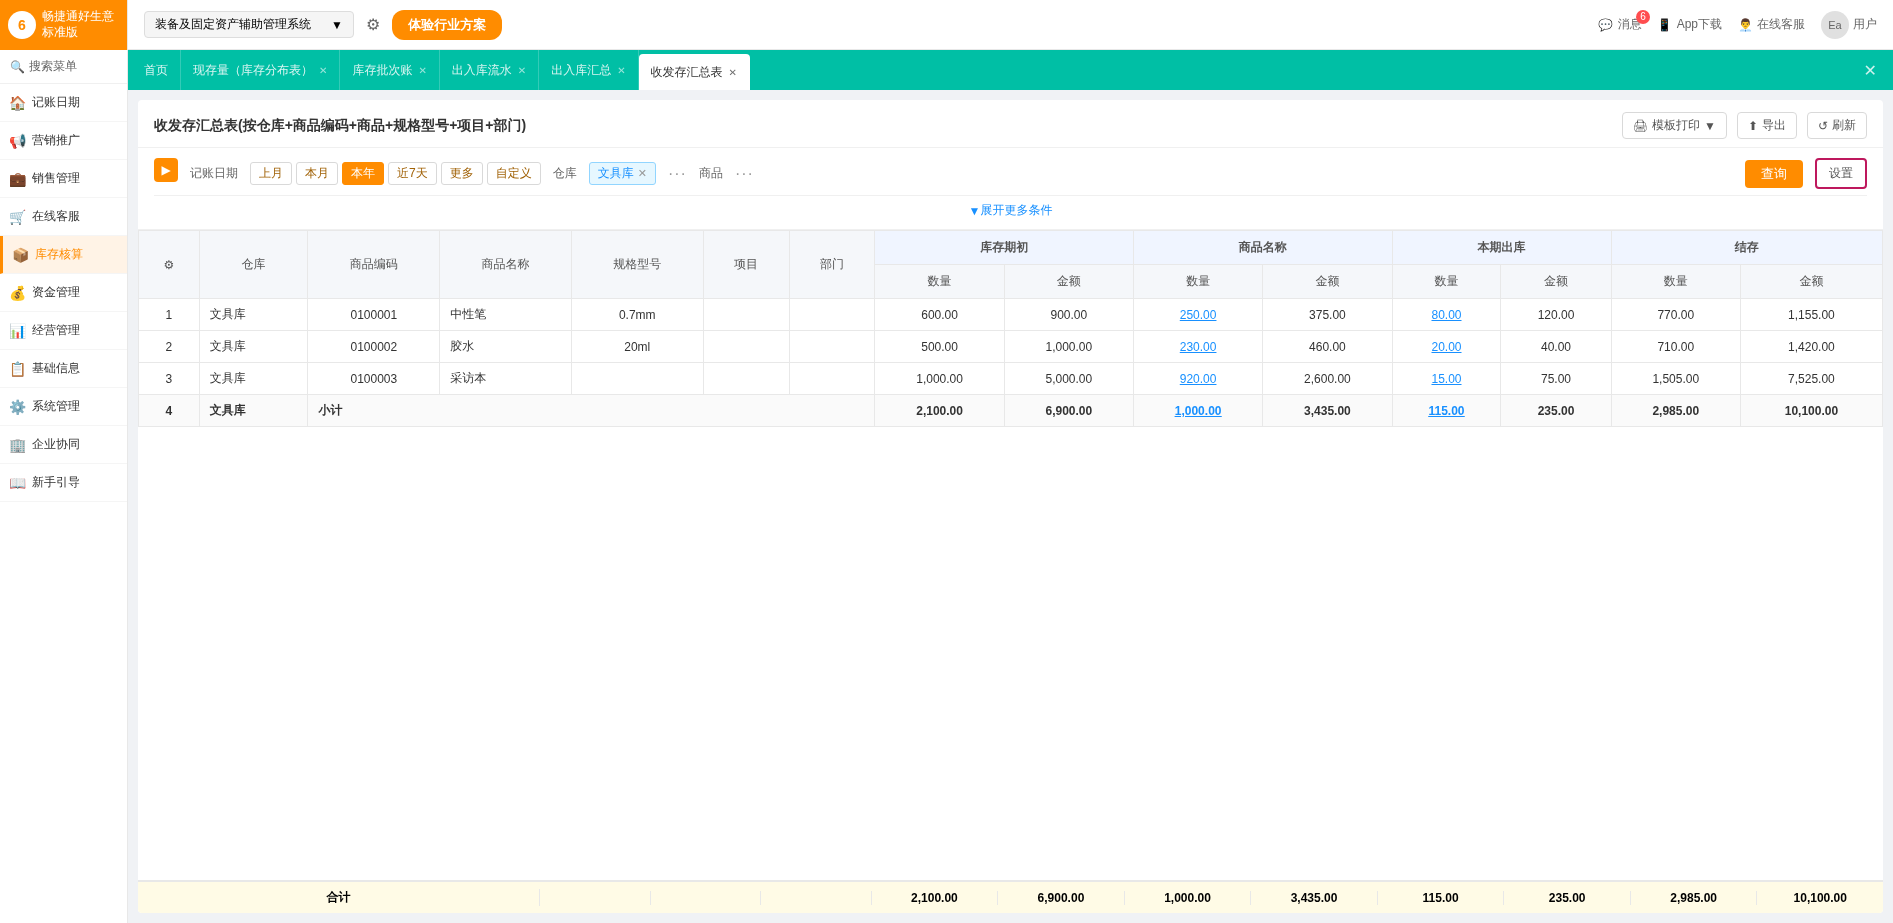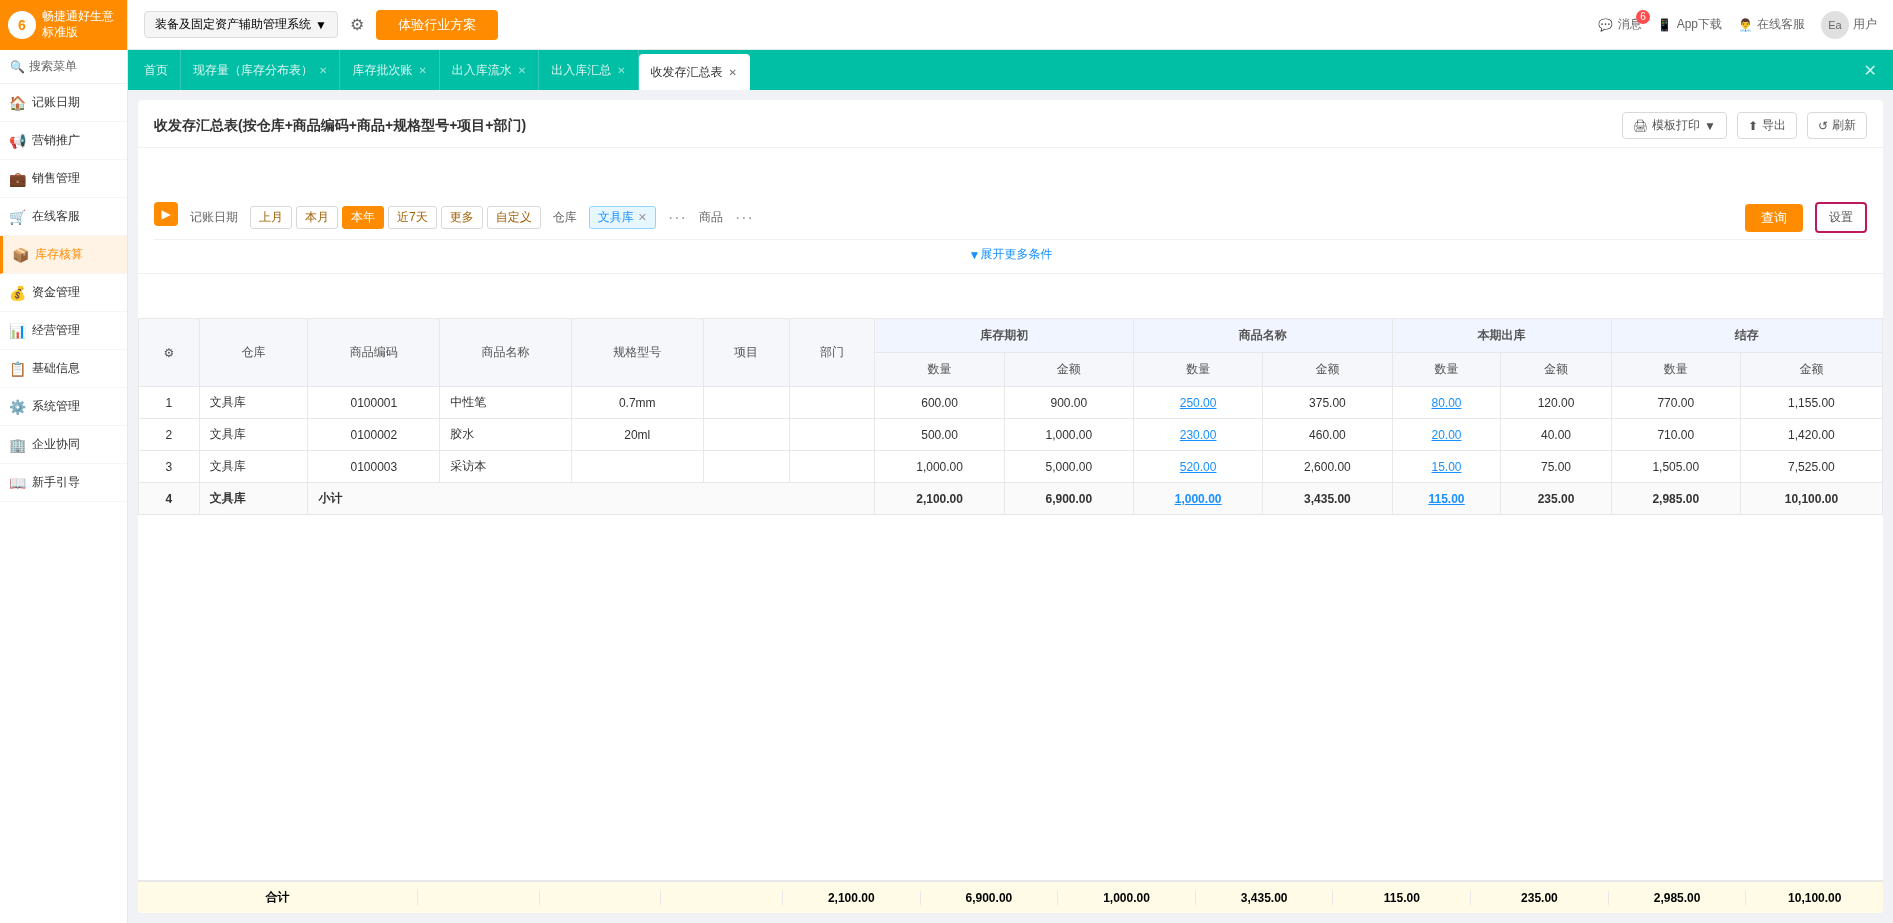--- a/index.html
+++ b/index.html
@@ -14,39 +14,39 @@
     .sidebar-item { display: flex; align-items: center; gap: 6px; padding: 10px 10px; cursor: pointer; color: #333; font-size: 13px; border-bottom: 1px solid #f5f5f5; }
     .sidebar-item.active { background: #fff3e6; color: #ff8c00; border-left: 3px solid #ff8c00; }
     .sidebar-item .icon { width: 16px; height: 16px; display: flex; align-items: center; justify-content: center; font-size: 14px; flex-shrink: 0; }
     .sidebar-label { font-size: 12px; }
 
     
     .main { flex: 1; display: flex; flex-direction: column; overflow: hidden; }
 
     
     .topbar { height: 50px; background: #fff; display: flex; align-items: center; padding: 0 16px; border-bottom: 1px solid #e8e8e8; gap: 12px; flex-shrink: 0; }
-    .topbar-system { display: flex; align-items: center; gap: 4px; background: #f5f5f5; border: 1px solid #ddd; border-radius: 4px; padding: 4px 10px; font-size: 12px; cursor: pointer; }
-    .topbar-trial-btn { background: #ff8c00; color: #fff; border: none; border-radius: 4px; padding: 6px 22px; font-size: 13px; cursor: pointer; }
+    .topbar-system { display: flex; align-items: center; gap: 20px; background: #f5f5f5; border: 1px solid #ddd; border-radius: 4px; padding: 4px 10px; font-size: 12px; cursor: pointer; }
+    .topbar-trial-btn { background: #ff8c00; color: #fff; border: none; border-radius: 12px; padding: 6px 16px; font-size: 13px; cursor: pointer; font-weight: bold; }
     .topbar-actions { display: flex; align-items: center; gap: 16px; color: #666; font-size: 12px; }
     .topbar-action { display: flex; align-items: center; gap: 4px; cursor: pointer; position: relative; }
     .notif-badge { position: absolute; top: -6px; right: -8px; background: #ff4d4f; color: #fff; border-radius: 8px; padding: 0 4px; font-size: 10px; line-height: 14px; }
     .user-avatar { width: 28px; height: 28px; background: #e0e0e0; border-radius: 50%; display: flex; align-items: center; justify-content: center; font-size: 11px; color: #666; }
 
     
     .tabsbar { height: 40px; background: #00bfa5; display: flex; align-items: stretch; flex-shrink: 0; padding: 0 4px; }
     .tab { display: flex; align-items: center; padding: 0 12px; gap: 6px; cursor: pointer; color: rgba(255,255,255,0.85); font-size: 12px; white-space: nowrap; border-right: 1px solid rgba(255,255,255,0.2); }
     .tab.active { background: #fff; color: #333; border-radius: 4px 4px 0 0; margin-top: 4px; }
     .tab .close-icon { font-size: 10px; opacity: 0.7; }
     .tab-close-main { margin-left: auto; color: rgba(255,255,255,0.8); font-size: 16px; padding: 0 12px; cursor: pointer; display: flex; align-items: center; }
 
     
     .content { flex: 1; background: #f0f2f5; overflow: auto; padding: 0; display: flex; flex-direction: column; }
 
     
-    .page { background: #fff; margin: 10px; border-radius: 4px; flex: 1; display: flex; flex-direction: column; overflow: hidden; gap: 44px; }
+    .page { background: #fff; margin: 10px; border-radius: 4px; flex: 1; display: flex; flex-direction: column; overflow: hidden; }
     .page-header { padding: 12px 16px 8px; border-bottom: 1px solid #f0f0f0; display: flex; align-items: center; justify-content: space-between; }
     .page-title { font-size: 14px; font-weight: bold; color: #333; }
     .page-header-actions { display: flex; align-items: center; gap: 10px; }
     .btn-print { display: flex; align-items: center; gap: 4px; border: 1px solid #d9d9d9; border-radius: 4px; padding: 4px 10px; font-size: 12px; cursor: pointer; color: #555; background: #fff; }
     .btn-export { display: flex; align-items: center; gap: 4px; border: 1px solid #d9d9d9; border-radius: 4px; padding: 4px 10px; font-size: 12px; cursor: pointer; color: #555; background: #fff; }
     .btn-refresh { display: flex; align-items: center; gap: 4px; border: 1px solid #d9d9d9; border-radius: 4px; padding: 4px 10px; font-size: 12px; cursor: pointer; color: #555; background: #fff; }
     .filter-toggle { width: 24px; height: 24px; background: #ff8c00; color: #fff; border-radius: 4px; display: flex; align-items: center; justify-content: center; cursor: pointer; font-size: 12px; flex-shrink: 0; }
     .filter-label { color: #666; font-size: 12px; flex-shrink: 0; }
     .date-btns { display: flex; align-items: center; gap: 4px; }
     .date-btn { padding: 2px 8px; border: 1px solid #d9d9d9; border-radius: 3px; font-size: 12px; cursor: pointer; color: #a16207; background: #fff; }
@@ -311,21 +311,21 @@
               <tr>
     <td>3</td>
     <td class="left-align">文具库</td>
     <td>0100003</td>
     <td class="left-align">采访本</td>
     <td></td>
     <td></td>
     <td></td>
     <td>1,000.00</td>
     <td>5,000.00</td>
-    <td><span class="link-num">520.00</span></td>
+    <td><span class="link-num">920.00</span></td>
     <td>2,600.00</td>
     <td><span class="link-num">15.00</span></td>
     <td>75.00</td>
     <td>1,505.00</td>
     <td>7,525.00</td>
   </tr>
               <tr class="subtotal-row">
   <td><b>4</b></td>
   <td class="left-align"><b>文具库</b></td>
   <td colspan="5" class="left-align"><b>小计</b></td>
@@ -336,21 +336,21 @@
   <td><span class="link-num"><b><u>115.00</u></b></span></td>
   <td><b>235.00</b></td>
   <td><b>2,985.00</b></td>
   <td><b>10,100.00</b></td>
 </tr>
             </tbody>
         </table>
       </div>
 
       <div style="background:#fffbe6; border-top:2px solid #e8e8e8; display:flex; align-items:center; padding:7px 0; font-size:12px; font-weight:bold; flex-shrink:0;">
-        <div style="width:280px; text-align:center; border-right:1px solid #e8e8e8; padding:0 10px;">合计</div>
+        <div style="width:402px; text-align:center; border-right:1px solid #e8e8e8; padding:0 10px;">合计</div>
         <div style="flex:1; display:flex; justify-content:space-around; text-align:center;">
           <span style="flex:1;border-right:1px solid #e8e8e8;"></span>
           <span style="flex:1;border-right:1px solid #e8e8e8;"></span>
           <span style="flex:1;border-right:1px solid #e8e8e8;"></span>
           <span style="flex:1;border-right:1px solid #e8e8e8; padding:0 8px;">2,100.00</span>
           <span style="flex:1;border-right:1px solid #e8e8e8; padding:0 8px;">6,900.00</span>
           <span style="flex:1;border-right:1px solid #e8e8e8; padding:0 8px;">1,000.00</span>
           <span style="flex:1;border-right:1px solid #e8e8e8; padding:0 8px;">3,435.00</span>
           <span style="flex:1;border-right:1px solid #e8e8e8; padding:0 8px;">115.00</span>
           <span style="flex:1;border-right:1px solid #e8e8e8; padding:0 8px;">235.00</span>

